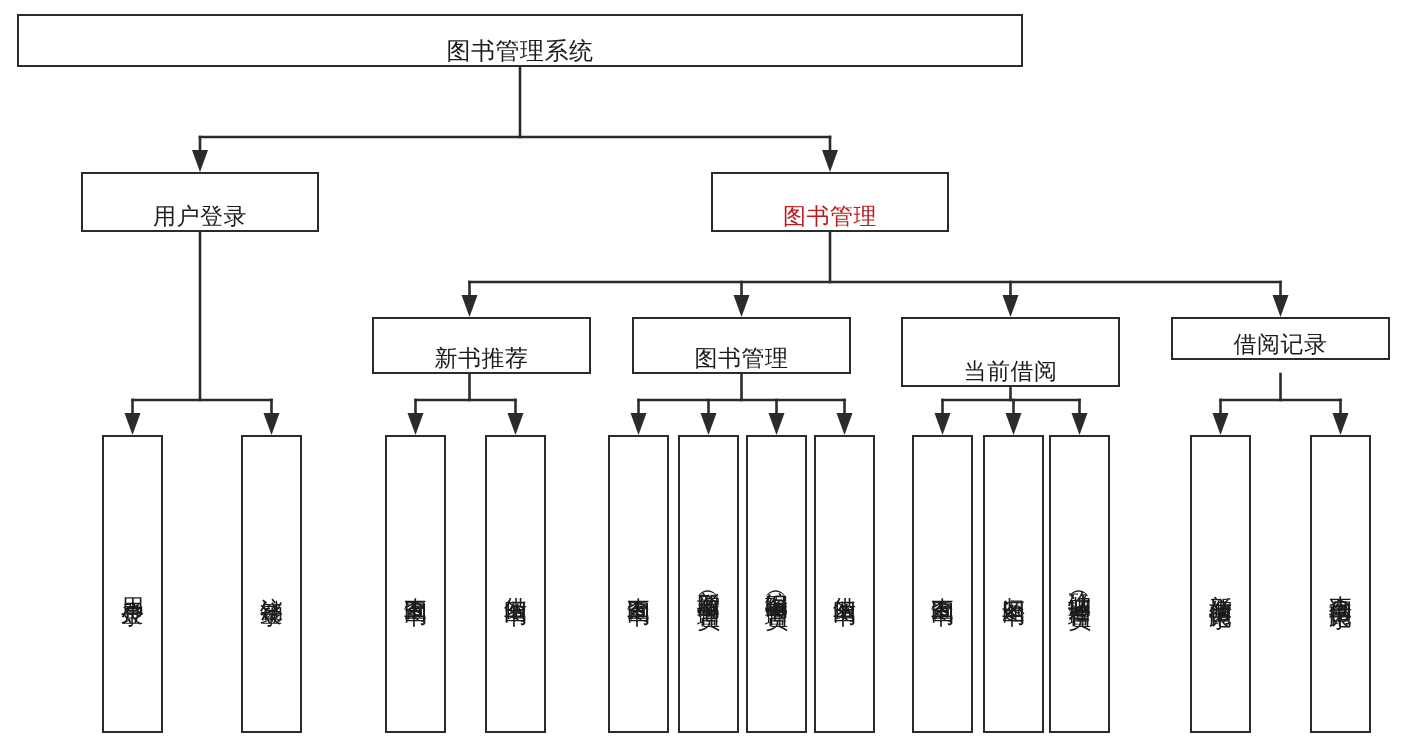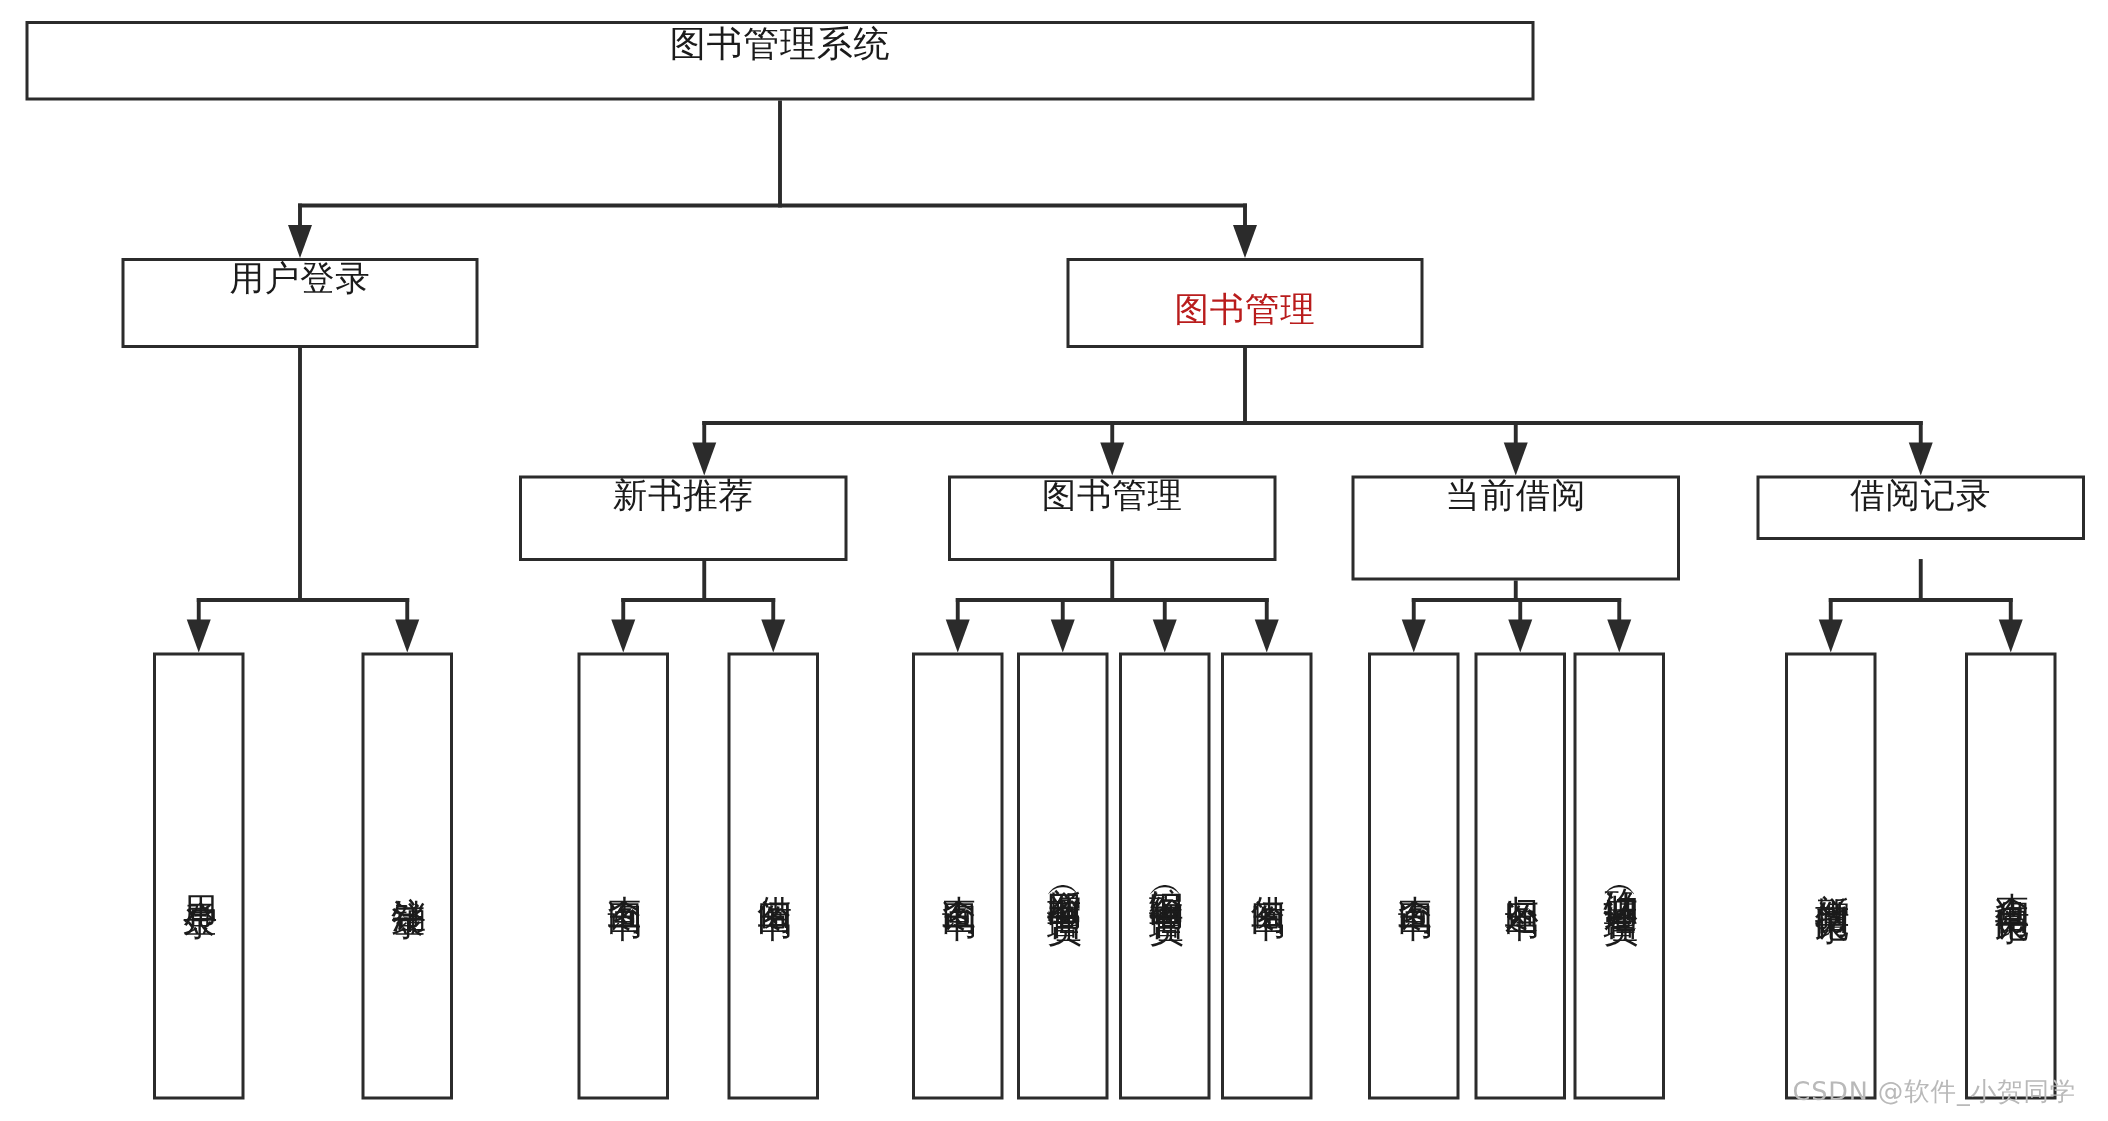--- a/index.html
+++ b/index.html
@@ -24,21 +24,21 @@
     width: 1405px;
     height: 747px;
     pointer-events: none;
   }
   .node {
     position: absolute;
     box-sizing: border-box;
     background: #ffffff;
     border: 2.6px solid #2b2b2b;
     display: flex;
-    align-items: flex-start;
+    align-items: flex-end;
     justify-content: center;
     color: #1b1b1b;
   }
   .node-label {
     font-size: 23px;
     line-height: 1.12;
     letter-spacing: 0.5px;
     white-space: nowrap;
     color: #1b1b1b;
   }
@@ -127,21 +127,21 @@
   <div id="nodes-layer">
       <div class="node root" style="left: 17px; top: 14px; width: 1006px; height: 53px; border-color: rgb(43, 43, 43);">
         <span class="node-label" style="color: rgb(27, 27, 27);">图书管理系统</span>
       </div>
       <div class="node tier2" style="left: 81px; top: 172px; width: 238px; height: 60px; border-color: rgb(43, 43, 43);">
         <span class="node-label" style="color: rgb(27, 27, 27);">用户登录</span>
       </div>
       <div class="node tier2" style="left: 711px; top: 172px; width: 238px; height: 60px; border-color: rgb(43, 43, 43);">
         <span class="node-label" style="color: #b91c1c; margin-top: 21px;">图书管理</span>
       </div>
-      <div class="node tier3" style="left: 346px; top: 317px; width: 219px; height: 57px; border-color: rgb(43, 43, 43);">
+      <div class="node tier3" style="left: 372px; top: 317px; width: 219px; height: 57px; border-color: rgb(43, 43, 43);">
         <span class="node-label" style="color: rgb(27, 27, 27);">新书推荐</span>
       </div>
       <div class="node tier3" style="left: 632px; top: 317px; width: 219px; height: 57px; border-color: rgb(43, 43, 43);">
         <span class="node-label" style="color: rgb(27, 27, 27);">图书管理</span>
       </div>
       <div class="node tier3" style="left: 901px; top: 317px; width: 219px; height: 70px; border-color: rgb(43, 43, 43);">
         <span class="node-label" style="color: rgb(27, 27, 27);">当前借阅</span>
       </div>
       <div class="node tier3" style="left: 1171px; top: 317px; width: 219px; height: 43px; border-color: rgb(43, 43, 43);">
         <span class="node-label" style="color: rgb(27, 27, 27);">借阅记录</span>
@@ -179,14 +179,13 @@
       <div class="node tier4 vertical" style="left: 1049px; top: 435px; width: 61px; height: 298px; border-color: rgb(43, 43, 43);">
         <span class="node-label" style="color: rgb(27, 27, 27); font-size: 23px;">确认归还（管理员）</span>
       </div>
       <div class="node tier4 vertical" style="left: 1190px; top: 435px; width: 61px; height: 298px; border-color: rgb(43, 43, 43);">
         <span class="node-label" style="color: rgb(27, 27, 27); font-size: 23px;">新增借阅记录</span>
       </div>
       <div class="node tier4 vertical" style="left: 1310px; top: 435px; width: 61px; height: 298px; border-color: rgb(43, 43, 43);">
         <span class="node-label" style="color: rgb(27, 27, 27); font-size: 23px;">查询借阅记录</span>
       </div>
     </div>
-  <div class="watermark" style="left: 1195px; top: 716px; color: rgb(185, 185, 185);">CSDN @软件_小贺同学</div>
 </div>
 
 </body></html>

